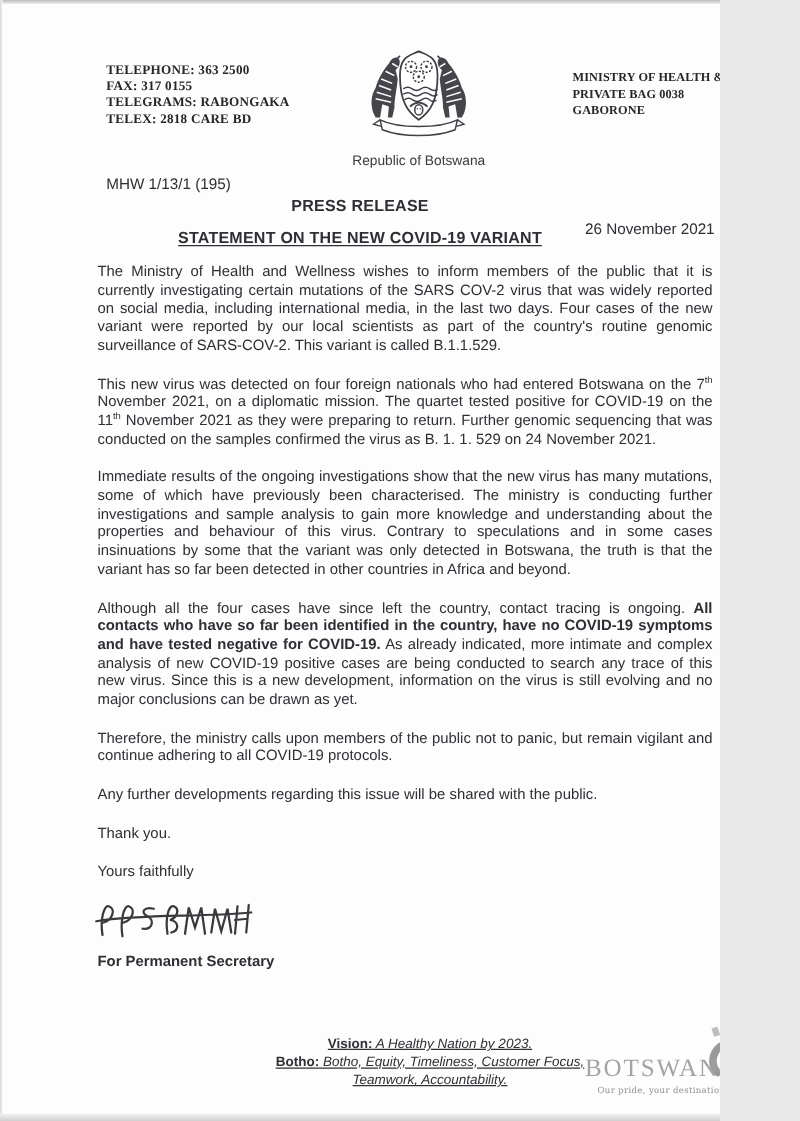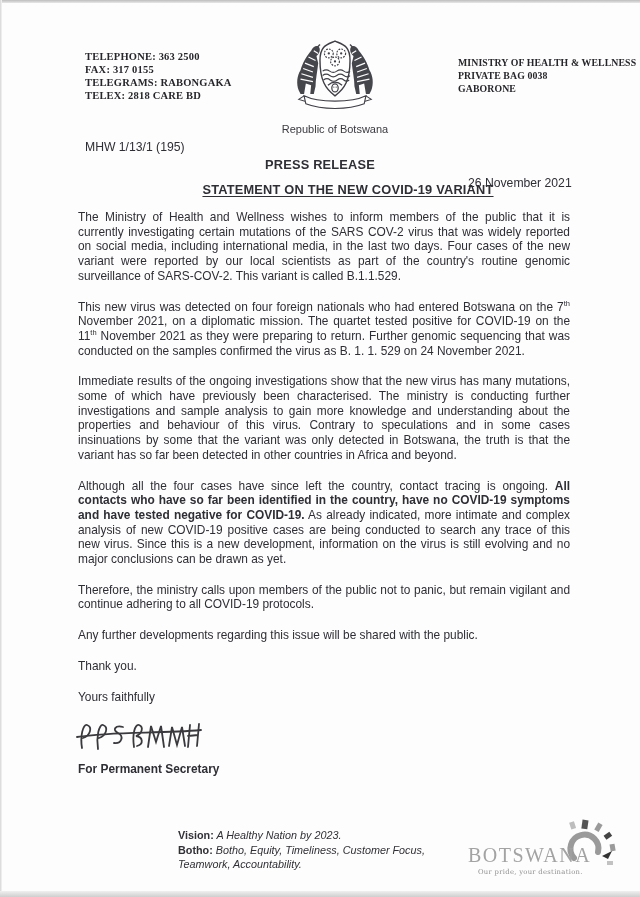--- a/index.html
+++ b/index.html
@@ -1,46 +1,46 @@
 <!DOCTYPE html>
 <html><head>
 <meta charset="utf-8">
 <style>
   html,body{margin:0;padding:0;background:#e9e9e9;}
-  .page{position:relative;width:640px;height:897px;background:#fdfdfd;overflow:hidden;
+  .page{position:relative;width:576px;height:897px;background:#fdfdfd;overflow:hidden;
         font-family:"Liberation Sans", sans-serif;color:#2e2e35;box-sizing:border-box;}
   .edge-top{position:absolute;top:0;left:0;right:0;height:3px;background:linear-gradient(#bdbdbd,#e8e8e8);}
   .edge-bottom{position:absolute;bottom:0;left:0;right:0;height:6px;background:linear-gradient(#f0f0f0,#cfcfcf);}
   .edge-left{position:absolute;top:0;bottom:0;left:0;width:2px;background:linear-gradient(90deg,#d6d6d6,#f5f5f5);}
 
   .contact{position:absolute;left:85px;top:50px;font-family:"Liberation Serif", serif;
            font-weight:bold;font-size:10.5px;line-height:13px;letter-spacing:.2px;color:#26262b;white-space:nowrap;}
   .ministry{position:absolute;left:458px;top:56px;font-family:"Liberation Serif", serif;
             font-weight:bold;font-size:9.8px;line-height:13px;letter-spacing:.1px;color:#26262b;white-space:nowrap;}
   .emblem{position:absolute;left:268px;top:34px;width:134px;text-align:center;}
   .emblem svg{display:block;margin:0 auto;}
   .emblem-caption{font-size:11px;color:#3a3a40;margin-top:13px;}
 
   .refline{position:absolute;left:85px;top:140px;font-size:12.2px;}
   .dateline{position:absolute;left:468px;top:140px;font-size:12.2px;margin-top:36px;}
   .press-title{position:absolute;left:0;top:157px;width:100%;text-align:center;font-weight:bold;font-size:12.8px;letter-spacing:.2px;}
   .statement-title{position:absolute;left:0;top:182px;width:100%;text-align:center;font-weight:bold;
-                   font-size:12.8px;letter-spacing:.2px;padding-left:28px;}
+                   font-size:12.8px;letter-spacing:.2px;}
   .statement-title span{text-decoration:underline;text-underline-offset:2px;}
 
   .doc-body{position:absolute;left:78px;top:210px;width:492px;font-size:11.9px;line-height:14.7px;text-align:justify;}
   .doc-body p{margin:0 0 16px 0;}
   .doc-body sup{font-size:7.5px;line-height:0;vertical-align:super;}
   .bold{font-weight:bold;}
   .sig-scrawl{margin:-4px 0 0 -4px;}
   .sig-name{margin:0;}
   .sig-title{margin:0;font-weight:bold;}
 
-  .footer-text{position:absolute;left:178px;top:828px;width:302px;font-size:10.8px;line-height:14.5px;
-               font-style:italic;color:#303036;text-align:left;}
+  .footer-text{position:absolute;left:193px;top:828px;width:302px;font-size:10.8px;line-height:14.5px;
+               font-style:italic;color:#303036;text-align:center;text-decoration:underline;}
   .flabel{font-weight:bold;font-style:normal;}
 
   .tourism-logo{position:absolute;left:466px;top:818px;width:165px;height:70px;}
   .logo-word{position:absolute;left:2px;top:26px;font-size:20px;letter-spacing:1.5px;color:#a3a3a3;font-weight:normal;font-family:Liberation Serif, serif;}
   .logo-tagline{position:absolute;left:12px;top:50px;font-size:6.8px;color:#8f8f8f;
                 font-family:"DejaVu Serif", serif;letter-spacing:.3px;}
   .logo-sun{position:absolute;left:92px;top:0px;}
 </style>
 </head>
 <body>

